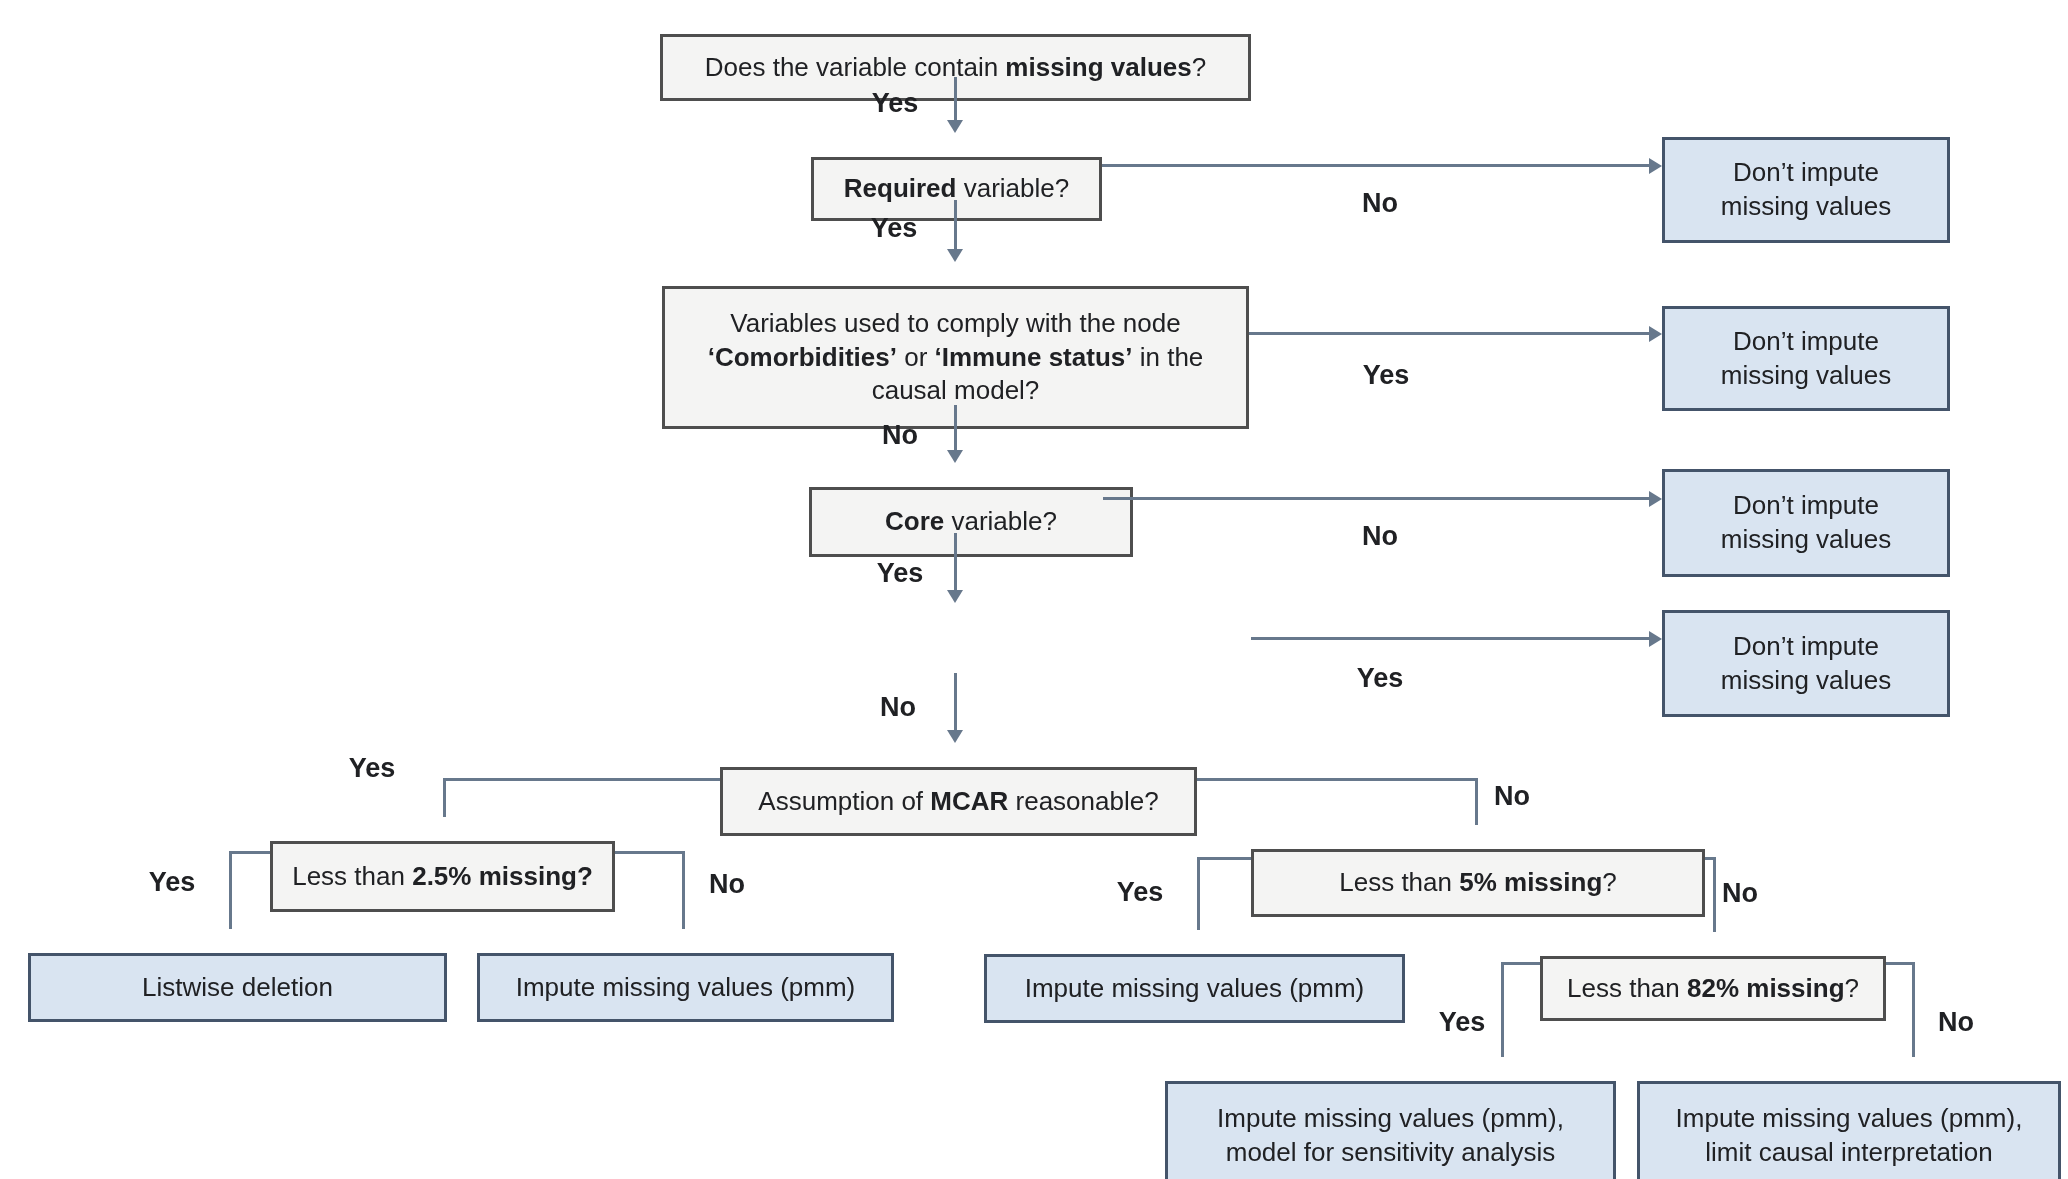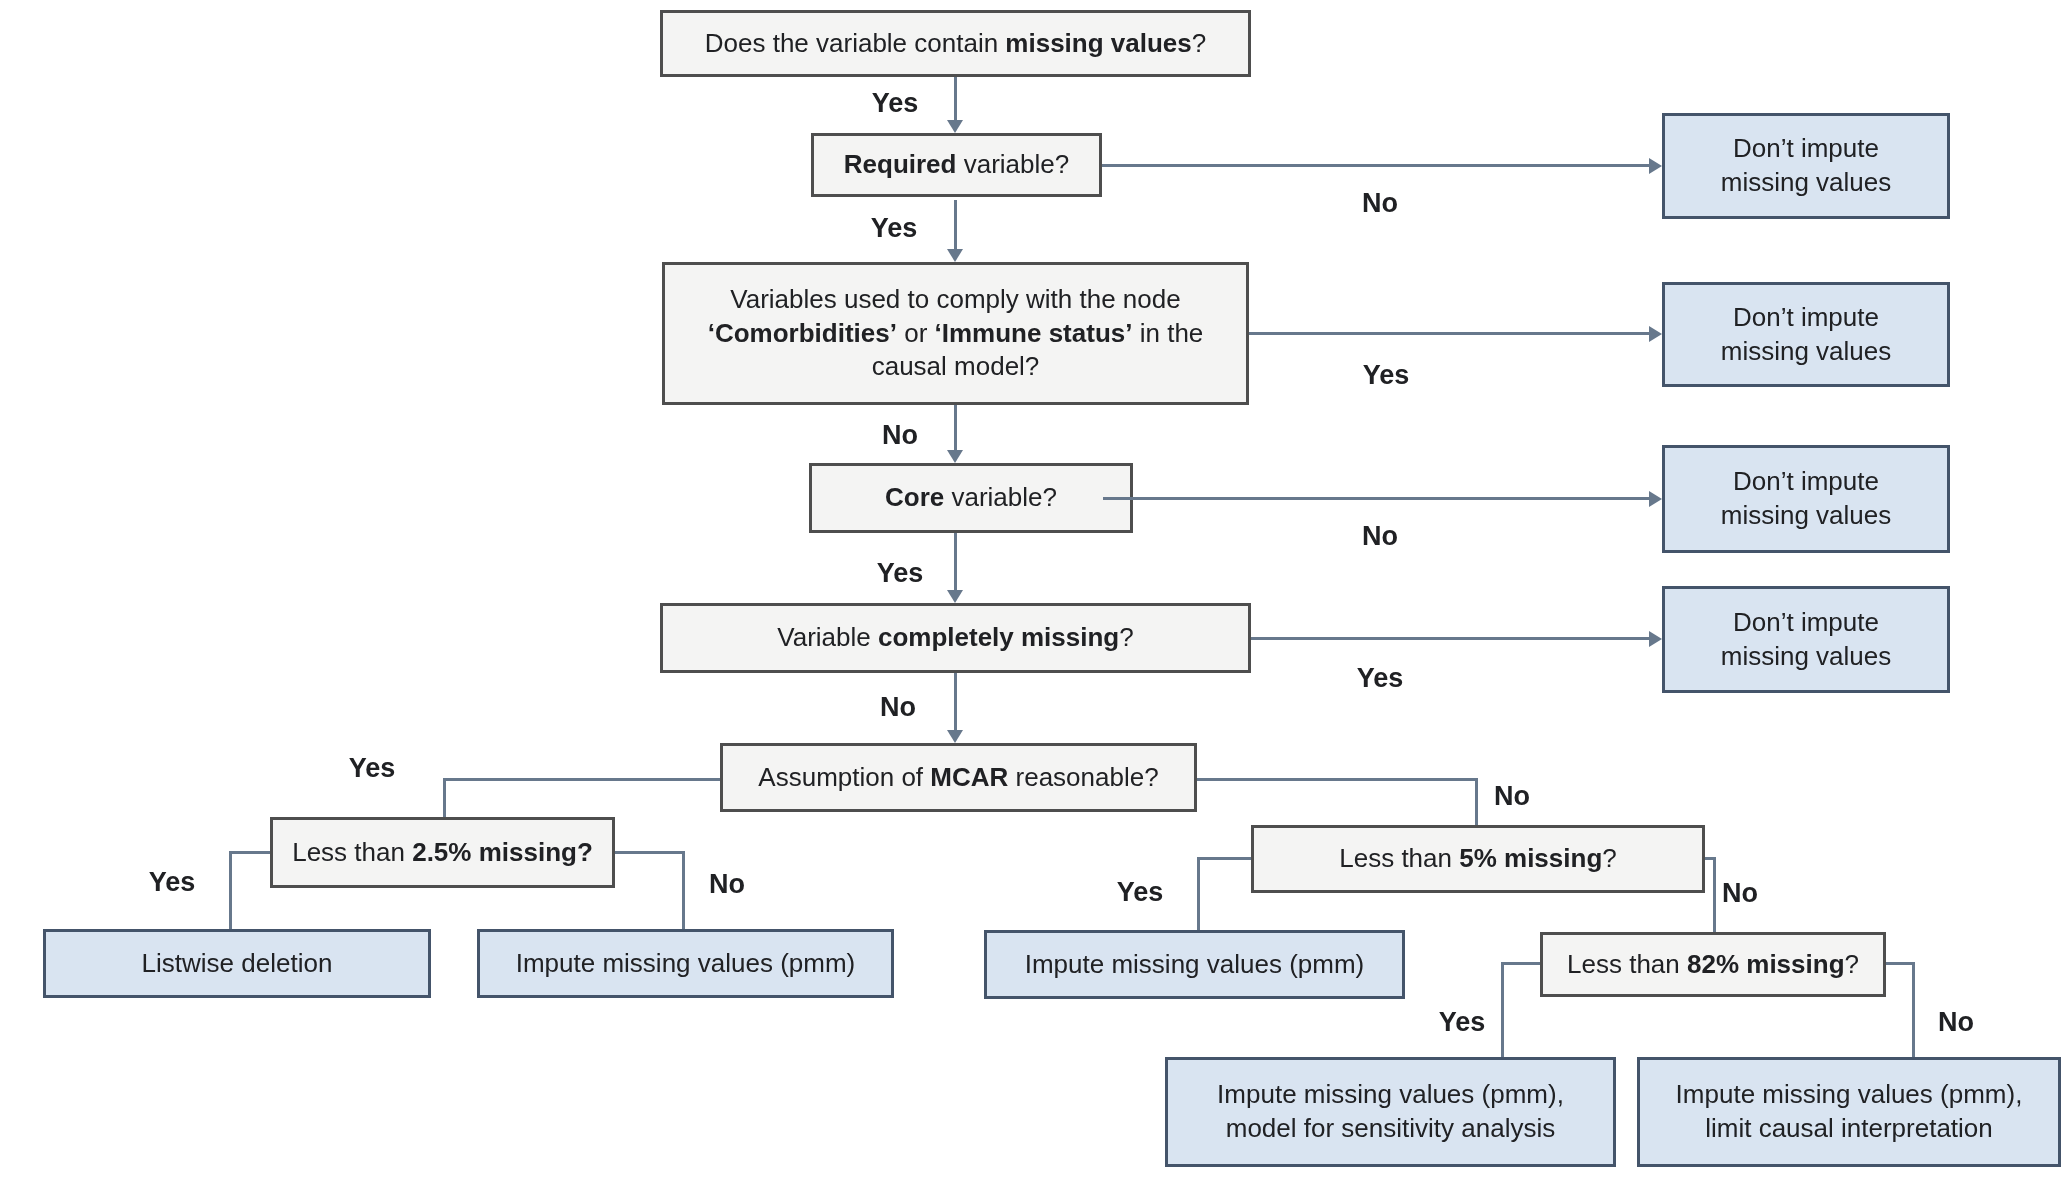--- a/index.html
+++ b/index.html
@@ -10,21 +10,21 @@
     --line:#67788c;
     --text:#202124;
   }
   html,body{margin:0;padding:0;background:#ffffff;}
   .canvas{
     position:relative;width:2068px;height:1179px;background:#ffffff;overflow:hidden;
     font-family:"Liberation Sans", sans-serif;color:var(--text);
   }
   .qbox,.rbox{
     position:absolute;box-sizing:border-box;display:flex;align-items:center;justify-content:center;
-    text-align:center;font-size:26px;line-height:1.3;padding:2px 10px;
+    text-align:center;font-size:26px;line-height:1.3;padding:2px 10px;margin-top:24px;
   }
   .qbox{background:var(--question-fill);border:3px solid var(--question-border);}
   .rbox{background:var(--result-fill);border:3px solid var(--result-border);}
   .qbox p,.rbox p{margin:0;}
   .qbox b,.rbox b{font-weight:bold;}
   .lbl{
     position:absolute;transform:translate(-50%,-50%);font-weight:bold;font-size:27px;
     white-space:nowrap;color:var(--text);
   }
   .hline{position:absolute;height:3px;background:var(--line);}
@@ -48,23 +48,20 @@
   </div>
 
   <div class="qbox" style="left:662px;top:262px;width:587px;height:143px">
     <p><span>Variables used to comply with the node </span><b>‘Comorbidities’</b><span> or </span><b>‘Immune status’</b><span> in the causal model?</span></p>
   </div>
 
   <div class="qbox" style="left:809px;top:463px;width:324px;height:70px">
     <p><b>Core</b><span> variable?</span></p>
   </div>
 
-  <div class="qbox" style="left:660px;top:603px;width:591px;height:70px">
-    <p><span>Variable </span><b>completely missing</b><span>?</span></p>
-  </div>
 
   <div class="qbox" style="left:720px;top:743px;width:477px;height:69px">
     <p><span>Assumption of </span><b>MCAR</b><span> reasonable?</span></p>
   </div>
 
   <div class="qbox" style="left:270px;top:817px;width:345px;height:71px">
     <p><span>Less than </span><b>2.5% missing?</b></p>
   </div>
 
   <div class="qbox" style="left:1251px;top:825px;width:454px;height:68px">
@@ -81,21 +78,21 @@
   <div class="rbox" style="left:1662px;top:282px;width:288px;height:105px">
     <p><span>Don’t impute</span><br><span>missing values</span></p>
   </div>
   <div class="rbox" style="left:1662px;top:445px;width:288px;height:108px">
     <p><span>Don’t impute</span><br><span>missing values</span></p>
   </div>
   <div class="rbox" style="left:1662px;top:586px;width:288px;height:107px">
     <p><span>Don’t impute</span><br><span>missing values</span></p>
   </div>
 
-  <div class="rbox" style="left:43px;top:929px;width:388px;height:69px">
+  <div class="rbox" style="left:28px;top:929px;width:419px;height:69px">
     <p>Listwise deletion</p>
   </div>
   <div class="rbox" style="left:477px;top:929px;width:417px;height:69px">
     <p>Impute missing values (pmm)</p>
   </div>
   <div class="rbox" style="left:984px;top:930px;width:421px;height:69px">
     <p>Impute missing values (pmm)</p>
   </div>
   <div class="rbox" style="left:1165px;top:1057px;width:451px;height:110px">
     <p><span>Impute missing values (pmm),</span><br><span>model for sensitivity analysis</span></p>

